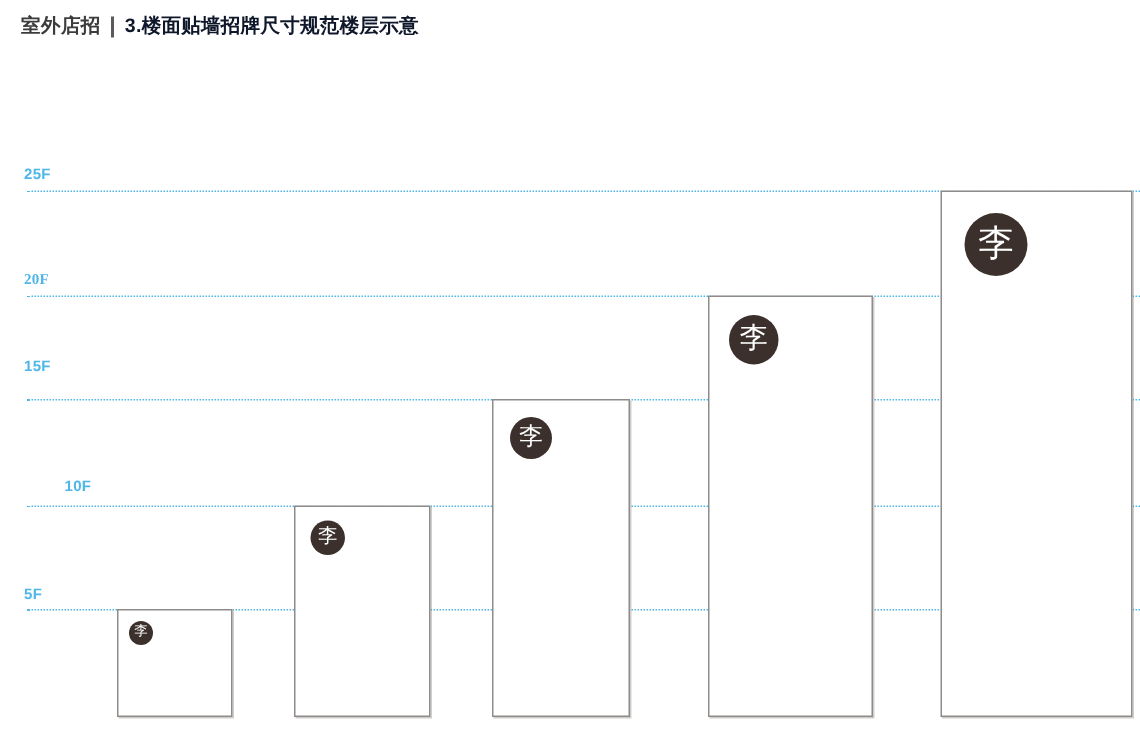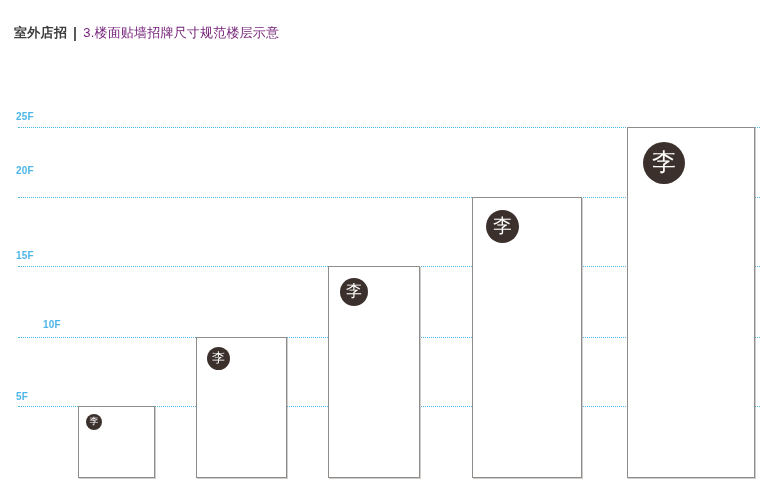--- a/index.html
+++ b/index.html
@@ -18,21 +18,21 @@
     position: relative;
     width: 760px;
     height: 500px;
     background: #ffffff;
   }
 
   
   .header {
     position: absolute;
     left: 14px;
-    top: 24px;
+    top: 8px;
     display: flex;
     align-items: center;
     white-space: nowrap;
   }
   .header-cat {
     font-size: 13px;
     color: #3c3c3c;
     font-weight: 600;
     letter-spacing: 0.3px;
   }
@@ -40,22 +40,22 @@
     display: inline-block;
     width: 2px;
     height: 14px;
     background: #5a5a5a;
     margin: 0 7px;
     position: relative;
     top: 1px;
   }
   .header-title {
     font-size: 13px;
-    color: #701a75;
-    font-weight: 400;
+    color: #0f172a;
+    font-weight: 700;
     letter-spacing: 0.2px;
   }
 
   
   .plot {
     position: absolute;
     left: 0;
     top: 0;
     width: 760px;
     height: 500px;
@@ -114,23 +114,23 @@
     <span class="header-cat">室外店招</span>
     <span class="header-sep"></span>
     <span class="header-title">3.楼面贴墙招牌尺寸规范楼层示意</span>
   </div>
 
   <div class="plot">
     <div id="gridlines-layer">
         <div class="gridline" style="top: 127px; border-top-color: rgb(79, 182, 232);"></div>
         <div class="grid-label" style="top: 112px; color: rgb(79, 182, 232);">25F</div>
         <div class="gridline" style="top: 197px; border-top-color: rgb(79, 182, 232);"></div>
-        <div class="grid-label" style="top: 166px; color: rgb(79, 182, 232);">20F</div>
+        <div class="grid-label" style="top: 182px; color: rgb(79, 182, 232); font-family: Liberation Serif, serif;">20F</div>
         <div class="gridline" style="top: 266px; border-top-color: rgb(79, 182, 232);"></div>
-        <div class="grid-label" style="top: 251px; color: rgb(79, 182, 232);">15F</div>
+        <div class="grid-label" style="top: 240px; color: rgb(79, 182, 232);">15F</div>
         <div class="gridline" style="top: 337px; border-top-color: rgb(79, 182, 232);"></div>
         <div class="grid-label" style="top: 320px; color: rgb(79, 182, 232); margin-left: 27px;">10F</div>
         <div class="gridline" style="top: 406px; border-top-color: rgb(79, 182, 232);"></div>
         <div class="grid-label" style="top: 392px; color: rgb(79, 182, 232); text-align: center;">5F</div>
       </div>
     <div id="buildings-layer">
         <div class="building" style="left: 78px; top: 406px; width: 77px; height: 72px; border-color: rgb(142, 139, 136); background: rgb(255, 255, 255);">
           <div class="badge" style="width: 16px; height: 16px; left: 7px; top: 7px; font-size: 9px; background: rgb(59, 48, 44); color: rgb(255, 255, 255);">
             <span class="badge-glyph">李</span>
           </div>

